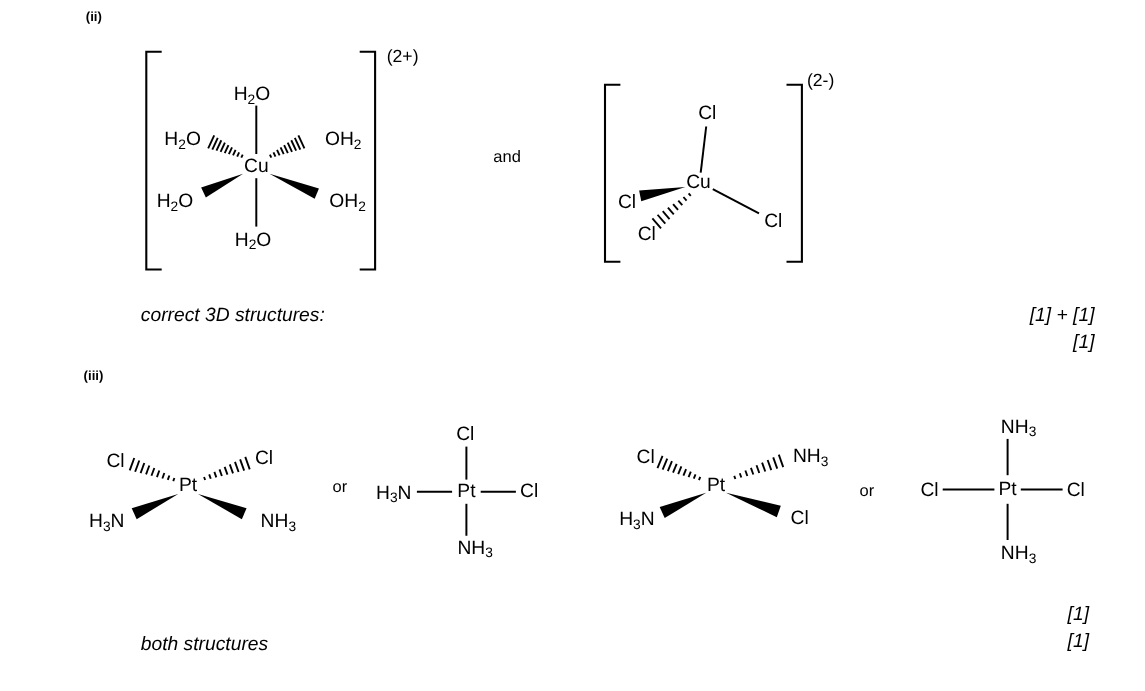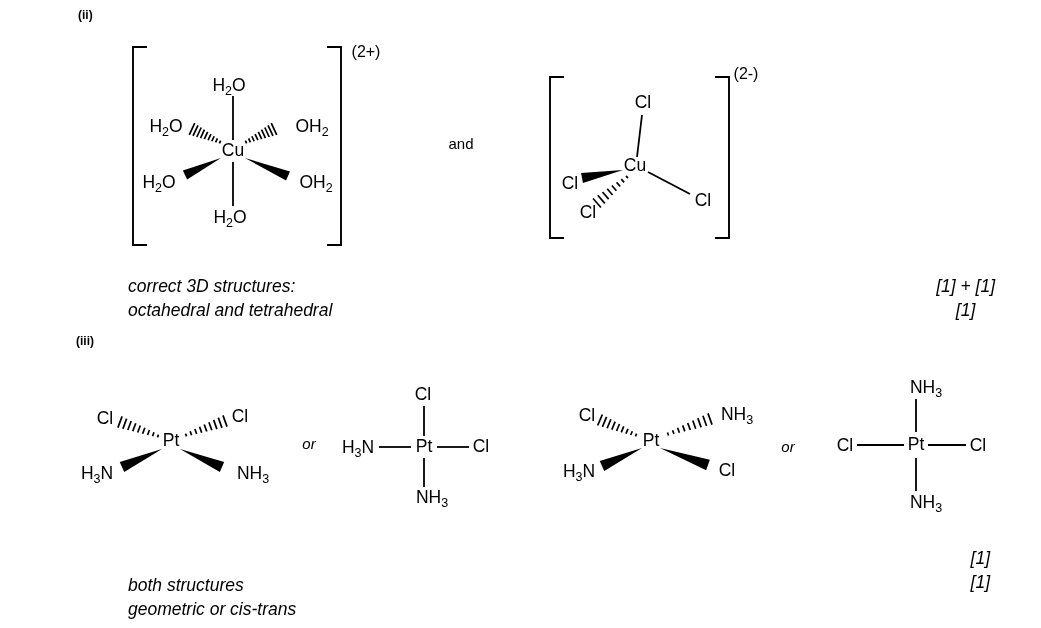--- a/index.html
+++ b/index.html
@@ -15,23 +15,23 @@
     position:absolute;transform:translate(-50%,-50%);
     font-size:17.5px;line-height:1;white-space:nowrap;
   }
   .atom sub,.chem sub{font-size:12.5px;line-height:0;vertical-align:-3.5px;}
   .charge{
     position:absolute;transform:translate(-50%,-50%);
     font-size:16px;line-height:1;white-space:nowrap;
   }
   .section-label{position:absolute;font-weight:bold;font-size:12px;line-height:1.1;}
   .conn{position:absolute;transform:translate(-50%,-50%);font-size:15px;line-height:1;}
-  .italic{font-style:italic;}
+  .italic{}
   .textblock{position:absolute;font-size:17.5px;line-height:24px;font-style:italic;}
-  .marks{text-align:center;}
+  .marks{text-align:right;}
 </style>
 </head>
 <body>
 
 <div class="page">
 
   <div class="section-label" style="left:78px;top:9px;">(ii)</div>
 
   <div class="struct" style="left:128px;top:36px;width:262px;height:218px;">
     <svg width="262" height="218" viewBox="0 0 262 218">
@@ -115,21 +115,20 @@
       <span>Cl</span></div>
     <div class="atom" style="left:25px;top:126px;">
       <span>Cl</span></div>
     <div class="atom" style="left:43px;top:155px;">
       <span>Cl</span></div>
     <div class="charge" style="left:201px;top:16px;">(2-)</div>
   </div>
 
   <div class="textblock" style="left:128px;top:274px;">
     <div>correct 3D structures:</div>
-    <div>octahedral and tetrahedral</div>
   </div>
   <div class="textblock marks" style="right:46px;top:274px;">
     <div>[1] + [1]</div>
     <div>[1]</div>
   </div>
 
   <div class="section-label" style="left:76px;top:335px;">(iii)</div>
 
   <div class="struct" style="left:70px;top:400px;width:250px;height:92px;">
     <svg width="250" height="92" viewBox="0 0 250 92">
@@ -254,20 +253,19 @@
     <div class="atom" style="left:20px;top:76px;">
       <span>Cl</span></div>
     <div class="atom" style="left:153px;top:76px;">
       <span>Cl</span></div>
     <div class="atom" style="left:101px;top:133px;">
       <span>NH</span><sub>3</sub></div>
   </div>
 
   <div class="textblock" style="left:128px;top:546px;margin-top:27px;">
     <div>both structures</div>
-    <div>geometric or cis-trans</div>
   </div>
   <div class="textblock marks" style="right:51px;top:546px;">
     <div>[1]</div>
     <div>[1]</div>
   </div>
 
 </div>
 
 </body></html>

